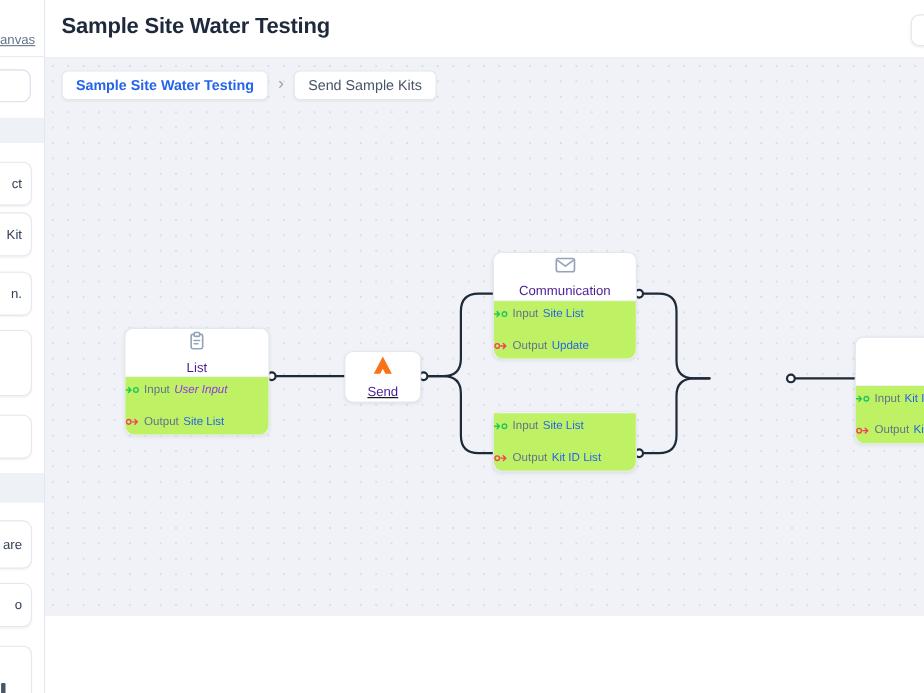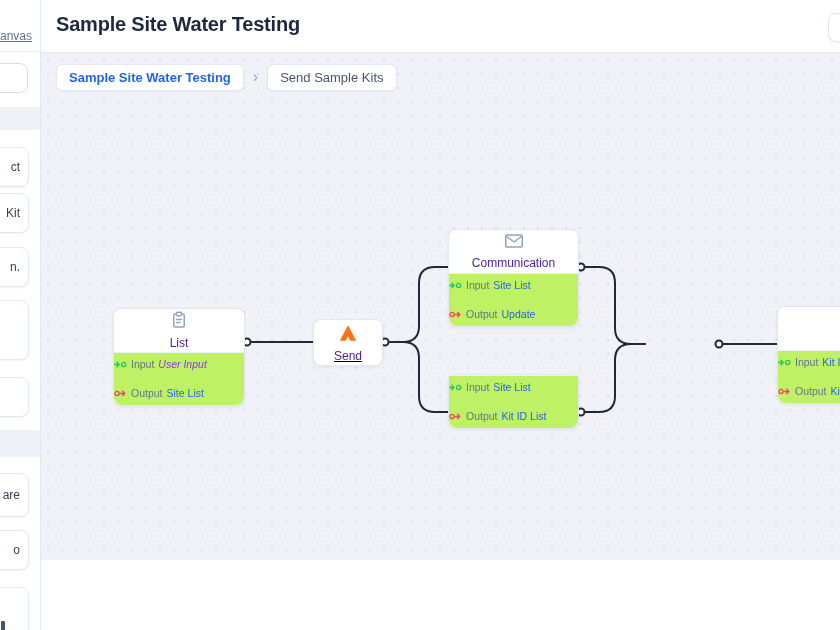--- a/index.html
+++ b/index.html
@@ -116,21 +116,21 @@
       </g>
       <g fill="#ffffff" stroke="#1f2937" stroke-width="2">
         <circle cx="206" cy="289" r="3.5"></circle>
         <circle cx="344" cy="289" r="3.5"></circle>
         <circle cx="540" cy="214" r="3.5"></circle>
         <circle cx="540" cy="359" r="3.5"></circle>
         <circle cx="678" cy="291" r="3.5"></circle>
       </g>
     </svg>
 
-    <div class="node" style="left:72px;top:255px;width:132px;">
+    <div class="node" style="left:72px;top:245px;width:132px;">
       <div class="node-head">
         <span>
           <svg width="18" height="18" viewBox="0 0 18 18">
             <rect x="3.75" y="3" width="10.5" height="13" rx="1.5" fill="none" stroke="#94a3b8" stroke-width="1.5"></rect>
             <rect x="6.5" y="1.25" width="5" height="3.5" rx="1" fill="#ffffff" stroke="#94a3b8" stroke-width="1.5"></rect>
             <path d="M6.5 8.5 H11.5 M6.5 11.5 H10" stroke="#94a3b8" stroke-width="1.5" stroke-linecap="round" fill="none"></path>
           </svg>
         </span>
         <div class="node-title">List</div>
       </div>

